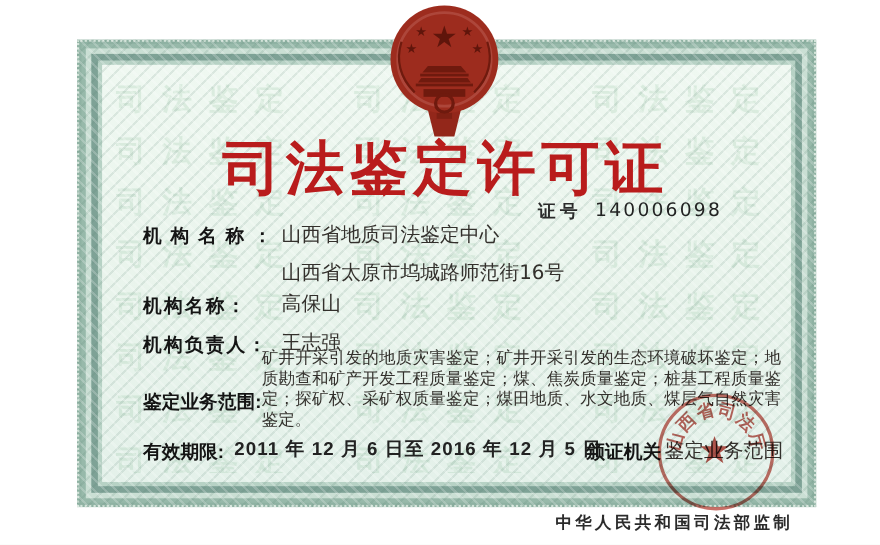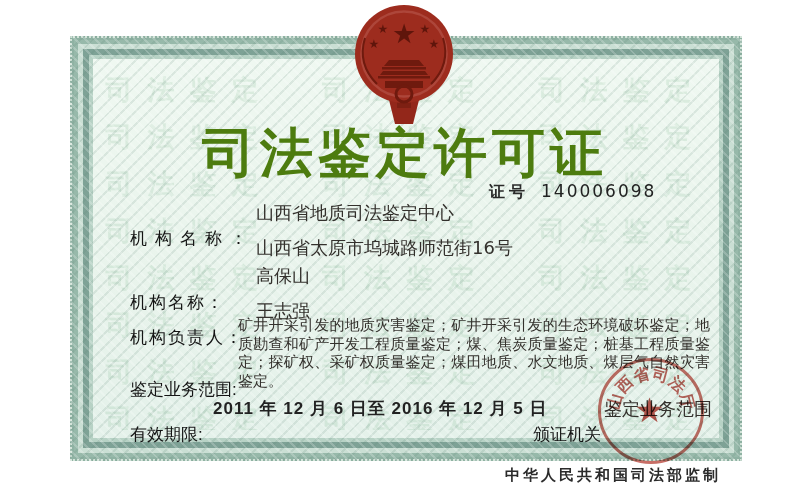--- a/index.html
+++ b/index.html
@@ -40,27 +40,27 @@
     font-weight:bold;overflow:hidden;user-select:none;text-align:center;
   }
 
   
   .emblem{position:absolute;left:351px;top:4px;width:106px;height:122px;z-index:4;}
 
   
   .abs{position:absolute;z-index:3;white-space:nowrap;}
   .title{
     left:170px;top:118px;width:470px;text-align:center;
-    font-size:53px;font-weight:900;letter-spacing:5px;color:#4d7c0f;
+    font-size:53px;font-weight:900;letter-spacing:5px;color:#b91c1c;
     font-family:Liberation Mono, monospace;
   }
   .certno-label{left:489px;top:182px;font-size:16px;font-weight:bold;color:#2a2a2a;letter-spacing:4px;}
   .certno-value{left:541px;top:181px;font-size:17px;color:#222;letter-spacing:2px;font-family:"DejaVu Sans",sans-serif;}
 
-  .f-label{font-size:17px;font-weight:normal;color:#141414;margin-top:24px;}
+  .f-label{font-size:17px;font-weight:bold;color:#141414;}
   .ls8{letter-spacing:8px;}
   .ls2{letter-spacing:2px;}
   .f-value{
     font-size:18px;color:#33302c;
     font-family:"DejaVu Sans",cursive;
   }
   .scope{
     left:238px;top:316px;width:472px;white-space:normal;
     font-size:15px;line-height:18.5px;color:#33302c;
     font-family:"DejaVu Sans",cursive;text-align:justify;

